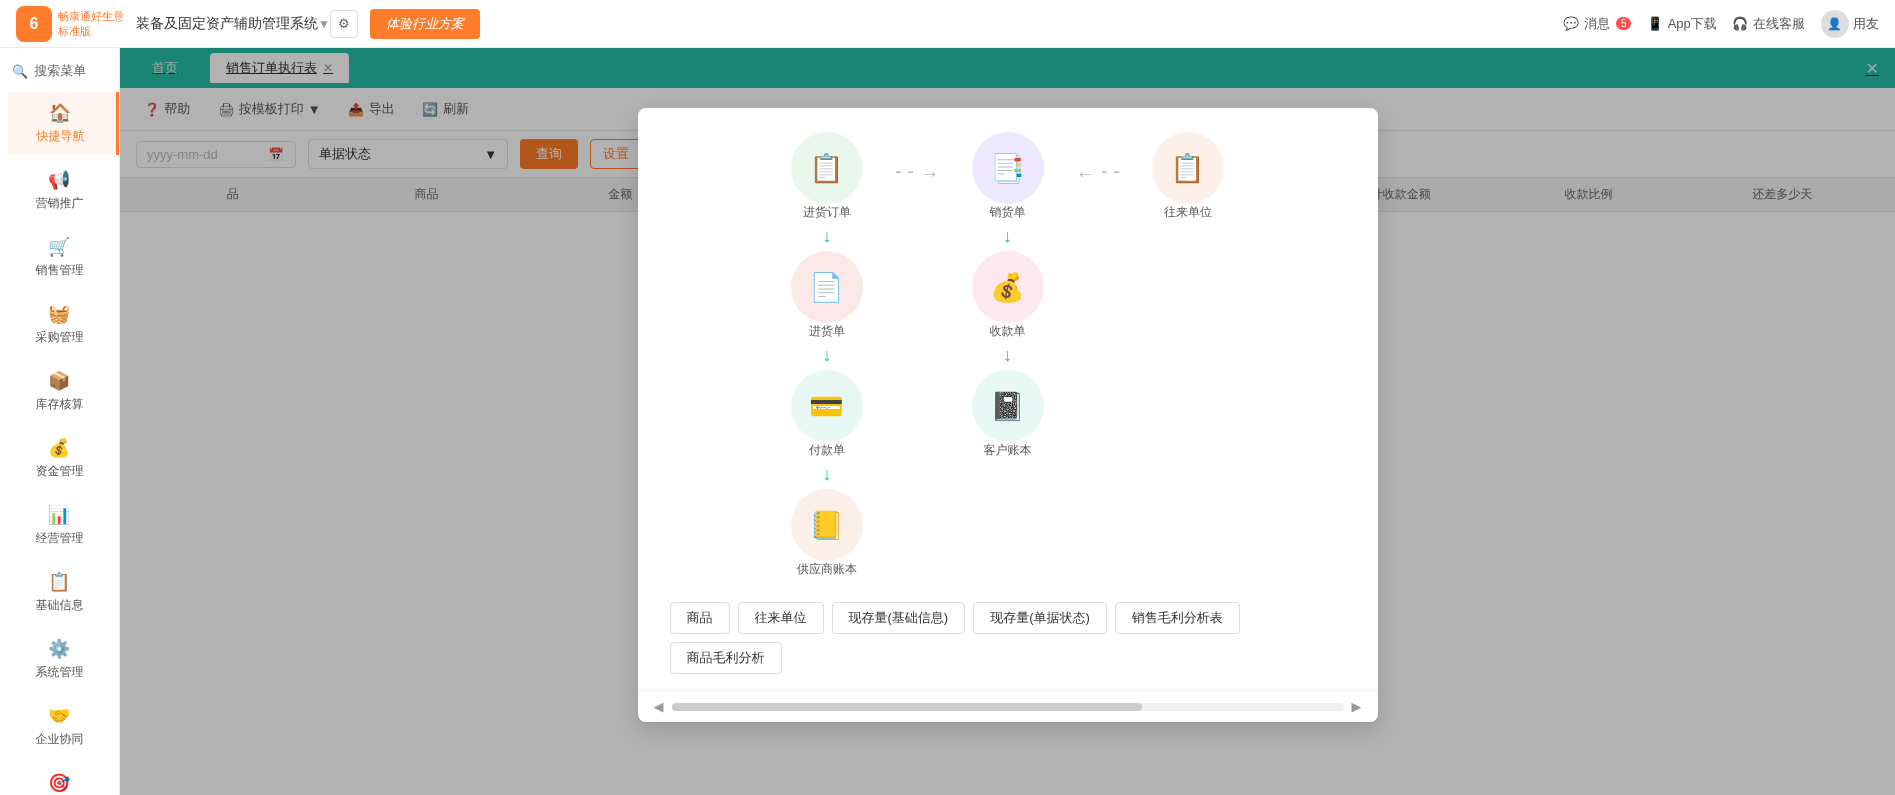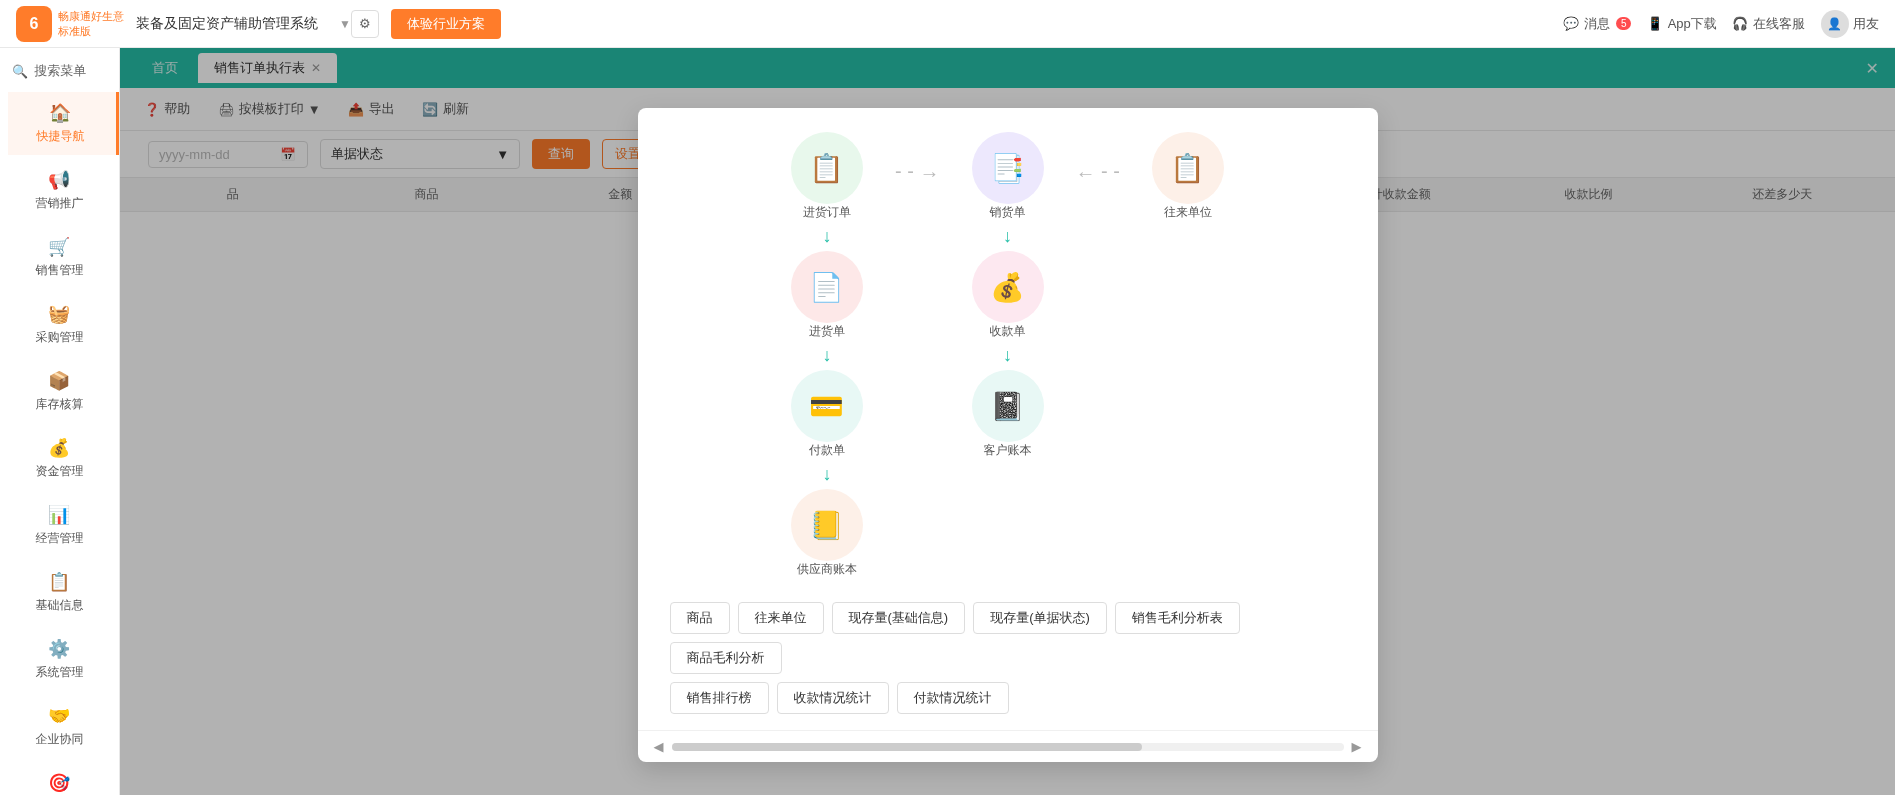--- a/index.html
+++ b/index.html
@@ -37,21 +37,21 @@
     }
     .logo-text { font-size: 11px; color: #ff7c2a; line-height: 1.3; }
     .system-title-area {
       display: flex;
       align-items: center;
       flex: 1;
     }
     .system-title {
       font-size: 14px;
       color: #333;
-      margin-right: 21px;
+      margin-right: 0;
     }
     .title-dropdown {
       cursor: pointer;
       color: #999;
       font-size: 12px;
     }
     .gear-btn {
       width: 28px; height: 28px;
       border: 1px solid #ddd;
       border-radius: 4px;
@@ -61,20 +61,21 @@
       color: #666;
     }
     .try-btn {
       background: #ff7c2a;
       color: #fff;
       border: none;
       border-radius: 4px;
       padding: 6px 16px;
       cursor: pointer;
       font-size: 13px;
+      font-style: italic;
     }
     .header-right {
       display: flex;
       align-items: center;
       gap: 16px;
       margin-left: auto;
     }
     .header-right-item {
       display: flex;
       align-items: center;
@@ -148,21 +149,22 @@
       overflow: hidden;
     }
 
     
     .tab-bar {
       background: #26bfa8;
       display: flex;
       align-items: center;
       padding: 0 16px;
       height: 40px;
-      gap: 4px;
+      gap: 16px;
+      text-decoration: underline;
     }
     .tab-item {
       padding: 6px 16px;
       border-radius: 4px 4px 0 0;
       cursor: pointer;
       font-size: 13px;
       color: rgba(255,255,255,0.85);
       display: flex;
       align-items: center;
       gap: 6px;
@@ -198,21 +200,21 @@
       gap: 4px;
       cursor: pointer;
       color: #555;
       font-size: 13px;
       padding: 4px 8px;
     }
 
     
     .filter-bar {
       background: #fff;
-      padding: 8px 28px;
+      padding: 8px 16px;
       display: flex;
       align-items: center;
       gap: 12px;
       border-bottom: 1px solid #e8e8e8;
     }
     .filter-input {
       border: 1px solid #ddd;
       border-radius: 4px;
       padding: 5px 10px;
       font-size: 13px;
@@ -621,25 +623,20 @@
 
           <div class="common-functions">
             <div class="cf-buttons">
               <button class="cf-btn">商品</button>
               <button class="cf-btn">往来单位</button>
               <button class="cf-btn">现存量(基础信息)</button>
               <button class="cf-btn">现存量(单据状态)</button>
               <button class="cf-btn">销售毛利分析表</button>
               <button class="cf-btn">商品毛利分析</button>
             </div>
-            <div class="cf-buttons" style="margin-top:8px;">
-              <button class="cf-btn">销售排行榜</button>
-              <button class="cf-btn">收款情况统计</button>
-              <button class="cf-btn">付款情况统计</button>
-            </div>
           </div>
 
         </div>
 
         <div class="modal-scrollbar">
           <span class="scroll-arrow">◀</span>
           <div class="scrollbar-track">
             <div class="scrollbar-thumb"></div>
           </div>
           <span class="scroll-arrow">▶</span>

